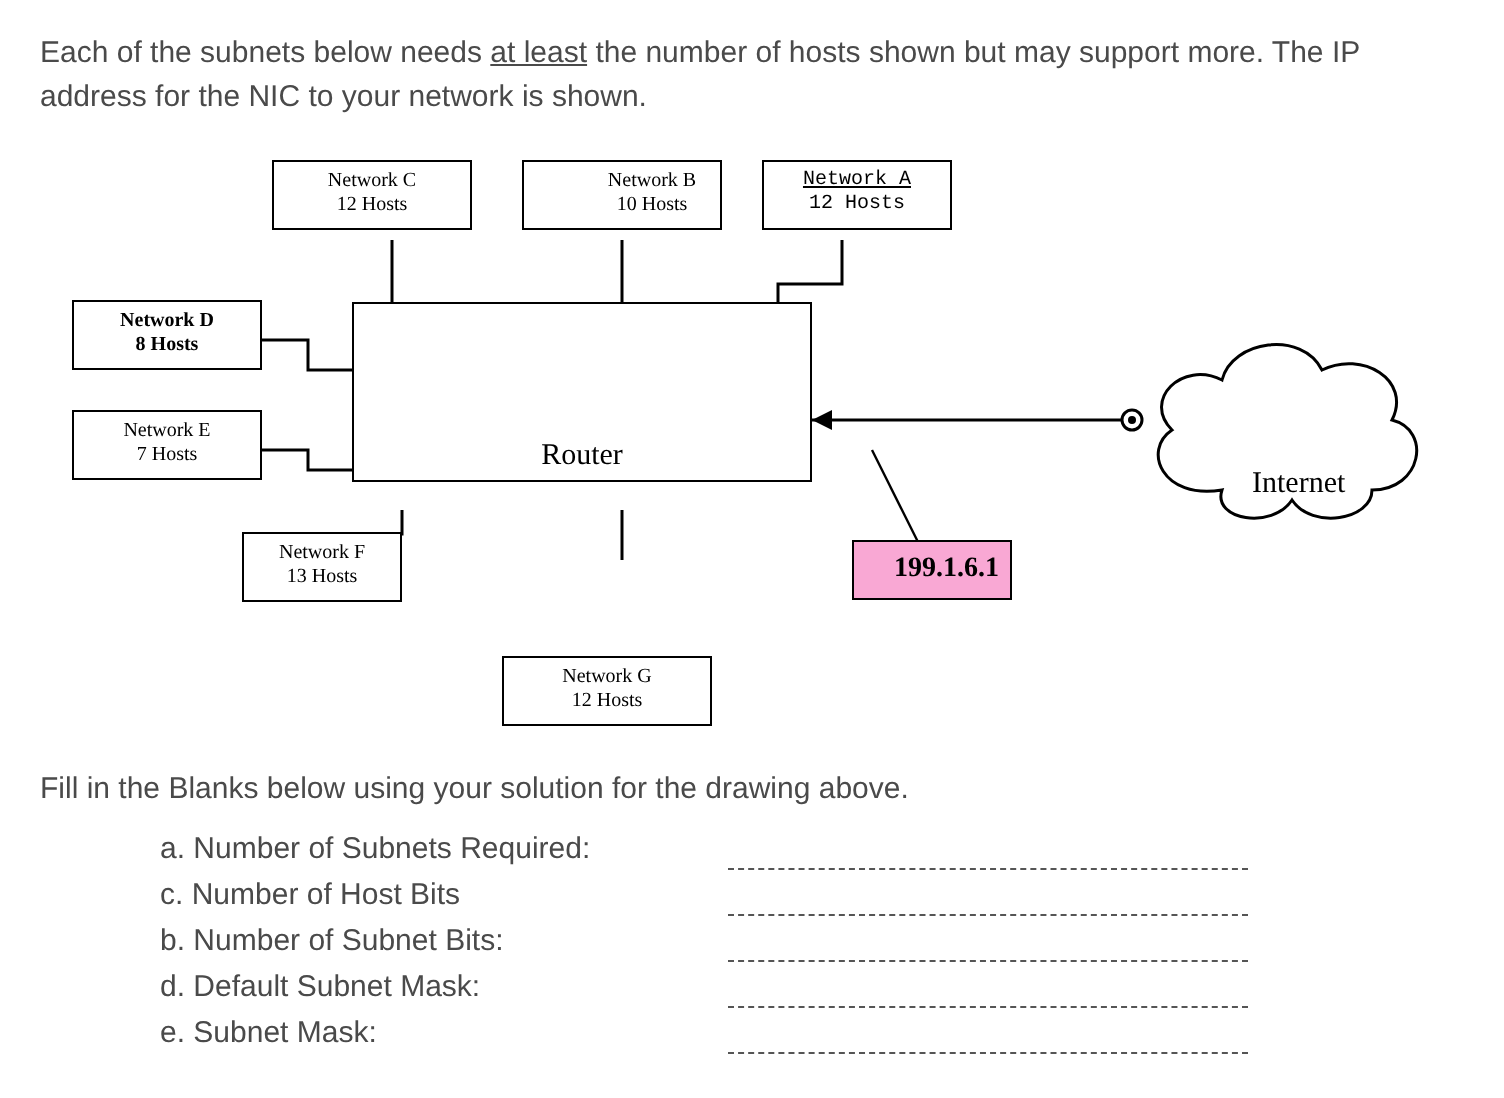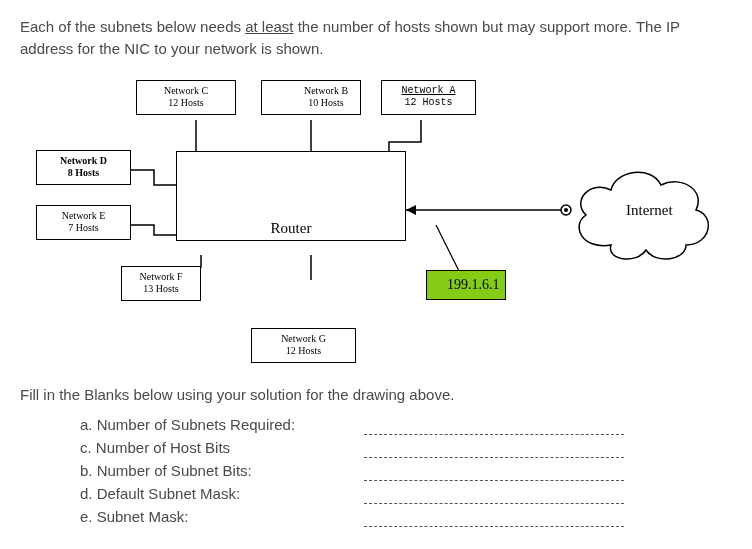--- a/index.html
+++ b/index.html
@@ -38,36 +38,38 @@
     background: #fff;
     text-align: center;
     display: flex;
     align-items: center;
     justify-content: center;
     font-size: 15px;
   }
   .ipbox {
     position: absolute;
     border: 1.5px solid #000;
-    background: #84cc16;
+    background: #f9a8d4;
     font-size: 14px;
     text-align: center;
     padding: 4px 20px;
+    font-weight: bold;
   }
   svg.wires {
     position: absolute;
     left: 0; top: 0;
     width: 700px; height: 300px;
     pointer-events: none;
   }
   .cloud-label {
     position: absolute;
     font-size: 15px;
     color: #000;
     font-family: "Times New Roman", Times, serif;
+    margin-top: 32px;
   }
   .fill-intro { margin: 6px 0 8px 0; }
   .qlist {
     margin-left: 60px;
     font-size: 15px;
   }
   .qrow {
     display: flex;
     align-items: flex-end;
     gap: 24px;

